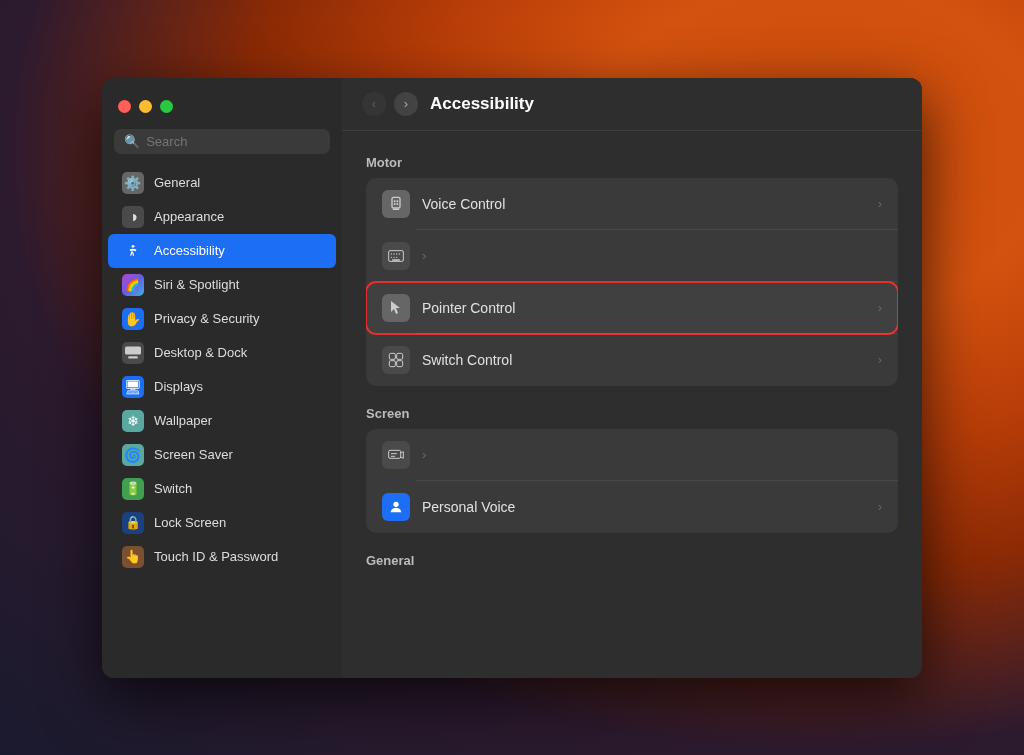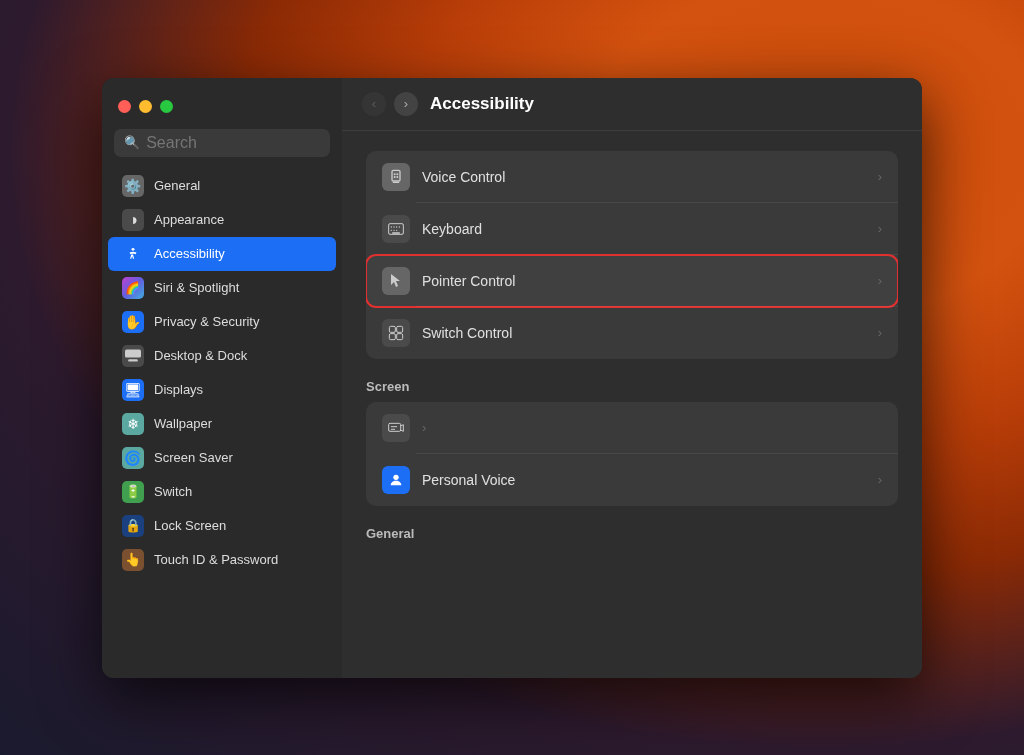--- a/index.html
+++ b/index.html
@@ -82,21 +82,21 @@
     .search-icon-svg {
       color: #888;
       font-size: 13px;
     }
 
     .search-input {
       background: transparent;
       border: none;
       outline: none;
       color: #888;
-      font-size: 16px;
+      font-size: 13px;
       width: 100%;
     }
 
     .sidebar-item {
       display: flex;
       align-items: center;
       gap: 10px;
       padding: 6px 14px;
       cursor: pointer;
       border-radius: 6px;
@@ -333,20 +333,21 @@
 
     <div class="content">
       <div class="content-header">
         <button class="nav-btn disabled">‹</button>
         <button class="nav-btn">›</button>
         <span class="content-title">Accessibility</span>
       </div>
 
       <div class="content-body">
 
+        <div class="section-header">Motor</div>
         <div class="settings-group">
 
           <div class="settings-row">
             <div class="row-icon icon-gray" style="color:#fff;">
               <svg width="16" height="16" viewBox="0 0 24 24" fill="currentColor">
                 <rect x="6" y="2" width="12" height="16" rx="2" fill="none" stroke="#ccc" stroke-width="2"></rect>
                 <circle cx="10" cy="8" r="1.5" fill="#ccc"></circle>
                 <circle cx="14" cy="8" r="1.5" fill="#ccc"></circle>
                 <circle cx="10" cy="12" r="1.5" fill="#ccc"></circle>
                 <circle cx="14" cy="12" r="1.5" fill="#ccc"></circle>
@@ -364,21 +365,20 @@
                 <line x1="5" y1="6" x2="5" y2="6" stroke-width="2" stroke-linecap="round"></line>
                 <line x1="9" y1="6" x2="9" y2="6" stroke-width="2" stroke-linecap="round"></line>
                 <line x1="13" y1="6" x2="13" y2="6" stroke-width="2" stroke-linecap="round"></line>
                 <line x1="17" y1="6" x2="17" y2="6" stroke-width="2" stroke-linecap="round"></line>
                 <line x1="5" y1="11" x2="5" y2="11" stroke-width="2" stroke-linecap="round"></line>
                 <line x1="9" y1="11" x2="9" y2="11" stroke-width="2" stroke-linecap="round"></line>
                 <line x1="13" y1="11" x2="13" y2="11" stroke-width="2" stroke-linecap="round"></line>
                 <line x1="7" y1="15" x2="17" y2="15" stroke-width="2" stroke-linecap="round"></line>
               </svg>
             </div>
-            <span class="row-label">Keyboard</span>
             <span class="chevron">›</span>
           </div>
 
           <div class="settings-row highlighted">
             <div class="row-icon icon-gray" style="color:#ccc;">
               <svg width="14" height="16" viewBox="0 0 14 16" fill="#ccc">
                 <path d="M2 1 L2 12 L5 9 L7 14 L9 13 L7 8 L11 8 Z"></path>
               </svg>
             </div>
             <span class="row-label">Pointer Control</span>

